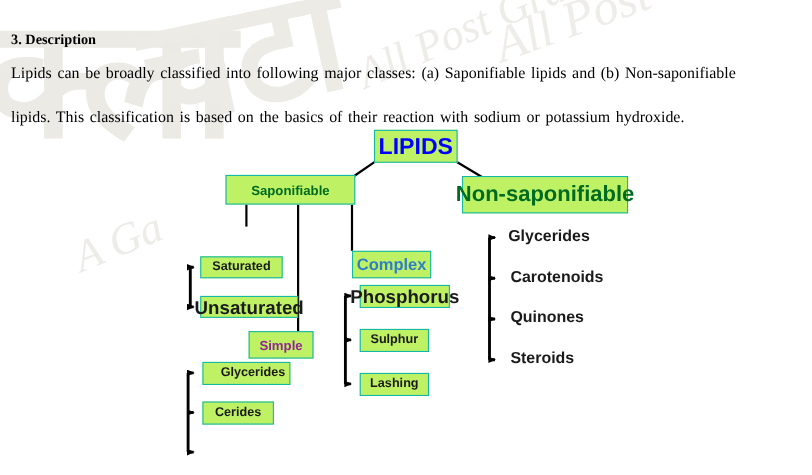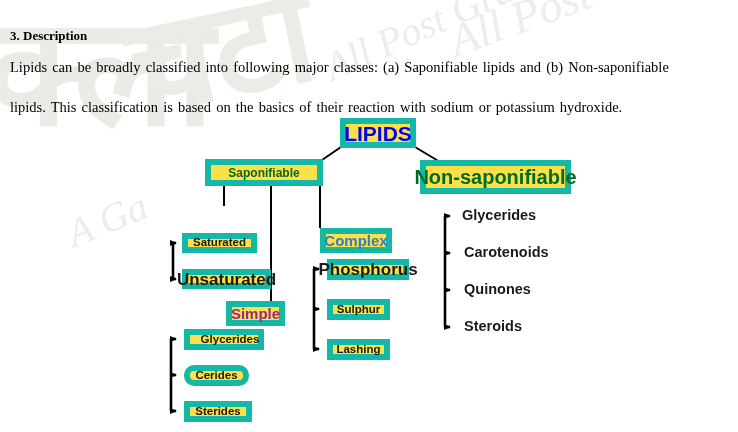--- a/index.html
+++ b/index.html
@@ -98,22 +98,22 @@
   
   .diagram {
     position: absolute;
     left: 0; top: 0;
     width: 738px; height: 432px;
     z-index: 3;
   }
   .node {
     position: absolute;
     box-sizing: border-box;
-    background: #fde047;
-    border: 6px solid #14b8a6;
+    background: #bef264;
+    border: 1px solid #14b8a6;
     display: flex;
     align-items: center;
     justify-content: center;
     font-weight: bold;
     white-space: nowrap;
     line-height: 1;
   }
   .plain {
     position: absolute;
     font-weight: bold;
@@ -202,47 +202,44 @@
 
     <div class="node" style="left:205px; top:159px; width:118px; height:27px; font-size:12px; color:#006b21;">
       <span>Saponifiable</span>
     </div>
 
     <div class="node" style="left:420px; top:160px; width:151px; height:34px; font-size:20px; color:#006b21;">
       <span>Non-saponifiable</span>
     </div>
 
 
-    <div class="node" style="left:226px; top:301px; width:59px; height:25px; font-size:15px; color:#93278f;">
+    <div class="node" style="left:226px; top:301px; width:59px; height:25px; font-size:12px; color:#93278f;">
       <span>Simple</span>
     </div>
 
     <div class="node" style="left:320px; top:228px; width:72px; height:25px; font-size:15px; color:#2f7fc6;">
       <span>Complex</span>
     </div>
 
     <div class="node" style="left:182px; top:233px; width:75px; height:20px; font-size:11.5px; color:#1a1a1a;">
       <span>Saturated</span>
     </div>
 
     <div class="node" style="left:182px; top:269px; width:89px; height:20px; font-size:17px; color:#1a1a1a;">
       <span>Unsaturated</span>
     </div>
 
     <div class="node" style="left:184px; top:329px; width:80px; height:21px; font-size:11.5px; color:#1a1a1a;padding-left:12px;">
       <span>Glycerides</span>
     </div>
 
-    <div class="node" style="left:184px; top:365px; width:65px; height:21px; font-size:11.5px; color:#1a1a1a;border-radius:10px;">
+    <div class="node" style="left:184px; top:365px; width:65px; height:21px; font-size:11.5px; color:#1a1a1a;">
       <span>Cerides</span>
     </div>
 
-    <div class="node" style="left:184px; top:401px; width:68px; height:21px; font-size:11.5px; color:#1a1a1a;">
-      <span>Sterides</span>
-    </div>
 
     <div class="node" style="left:327px; top:259px; width:82px; height:21px; font-size:17px; color:#1a1a1a;">
       <span>Phosphorus</span>
     </div>
 
     <div class="node" style="left:327px; top:299px; width:63px; height:21px; font-size:11.5px; color:#1a1a1a;">
       <span>Sulphur</span>
     </div>
 
     <div class="node" style="left:327px; top:339px; width:63px; height:21px; font-size:11.5px; color:#1a1a1a;">

